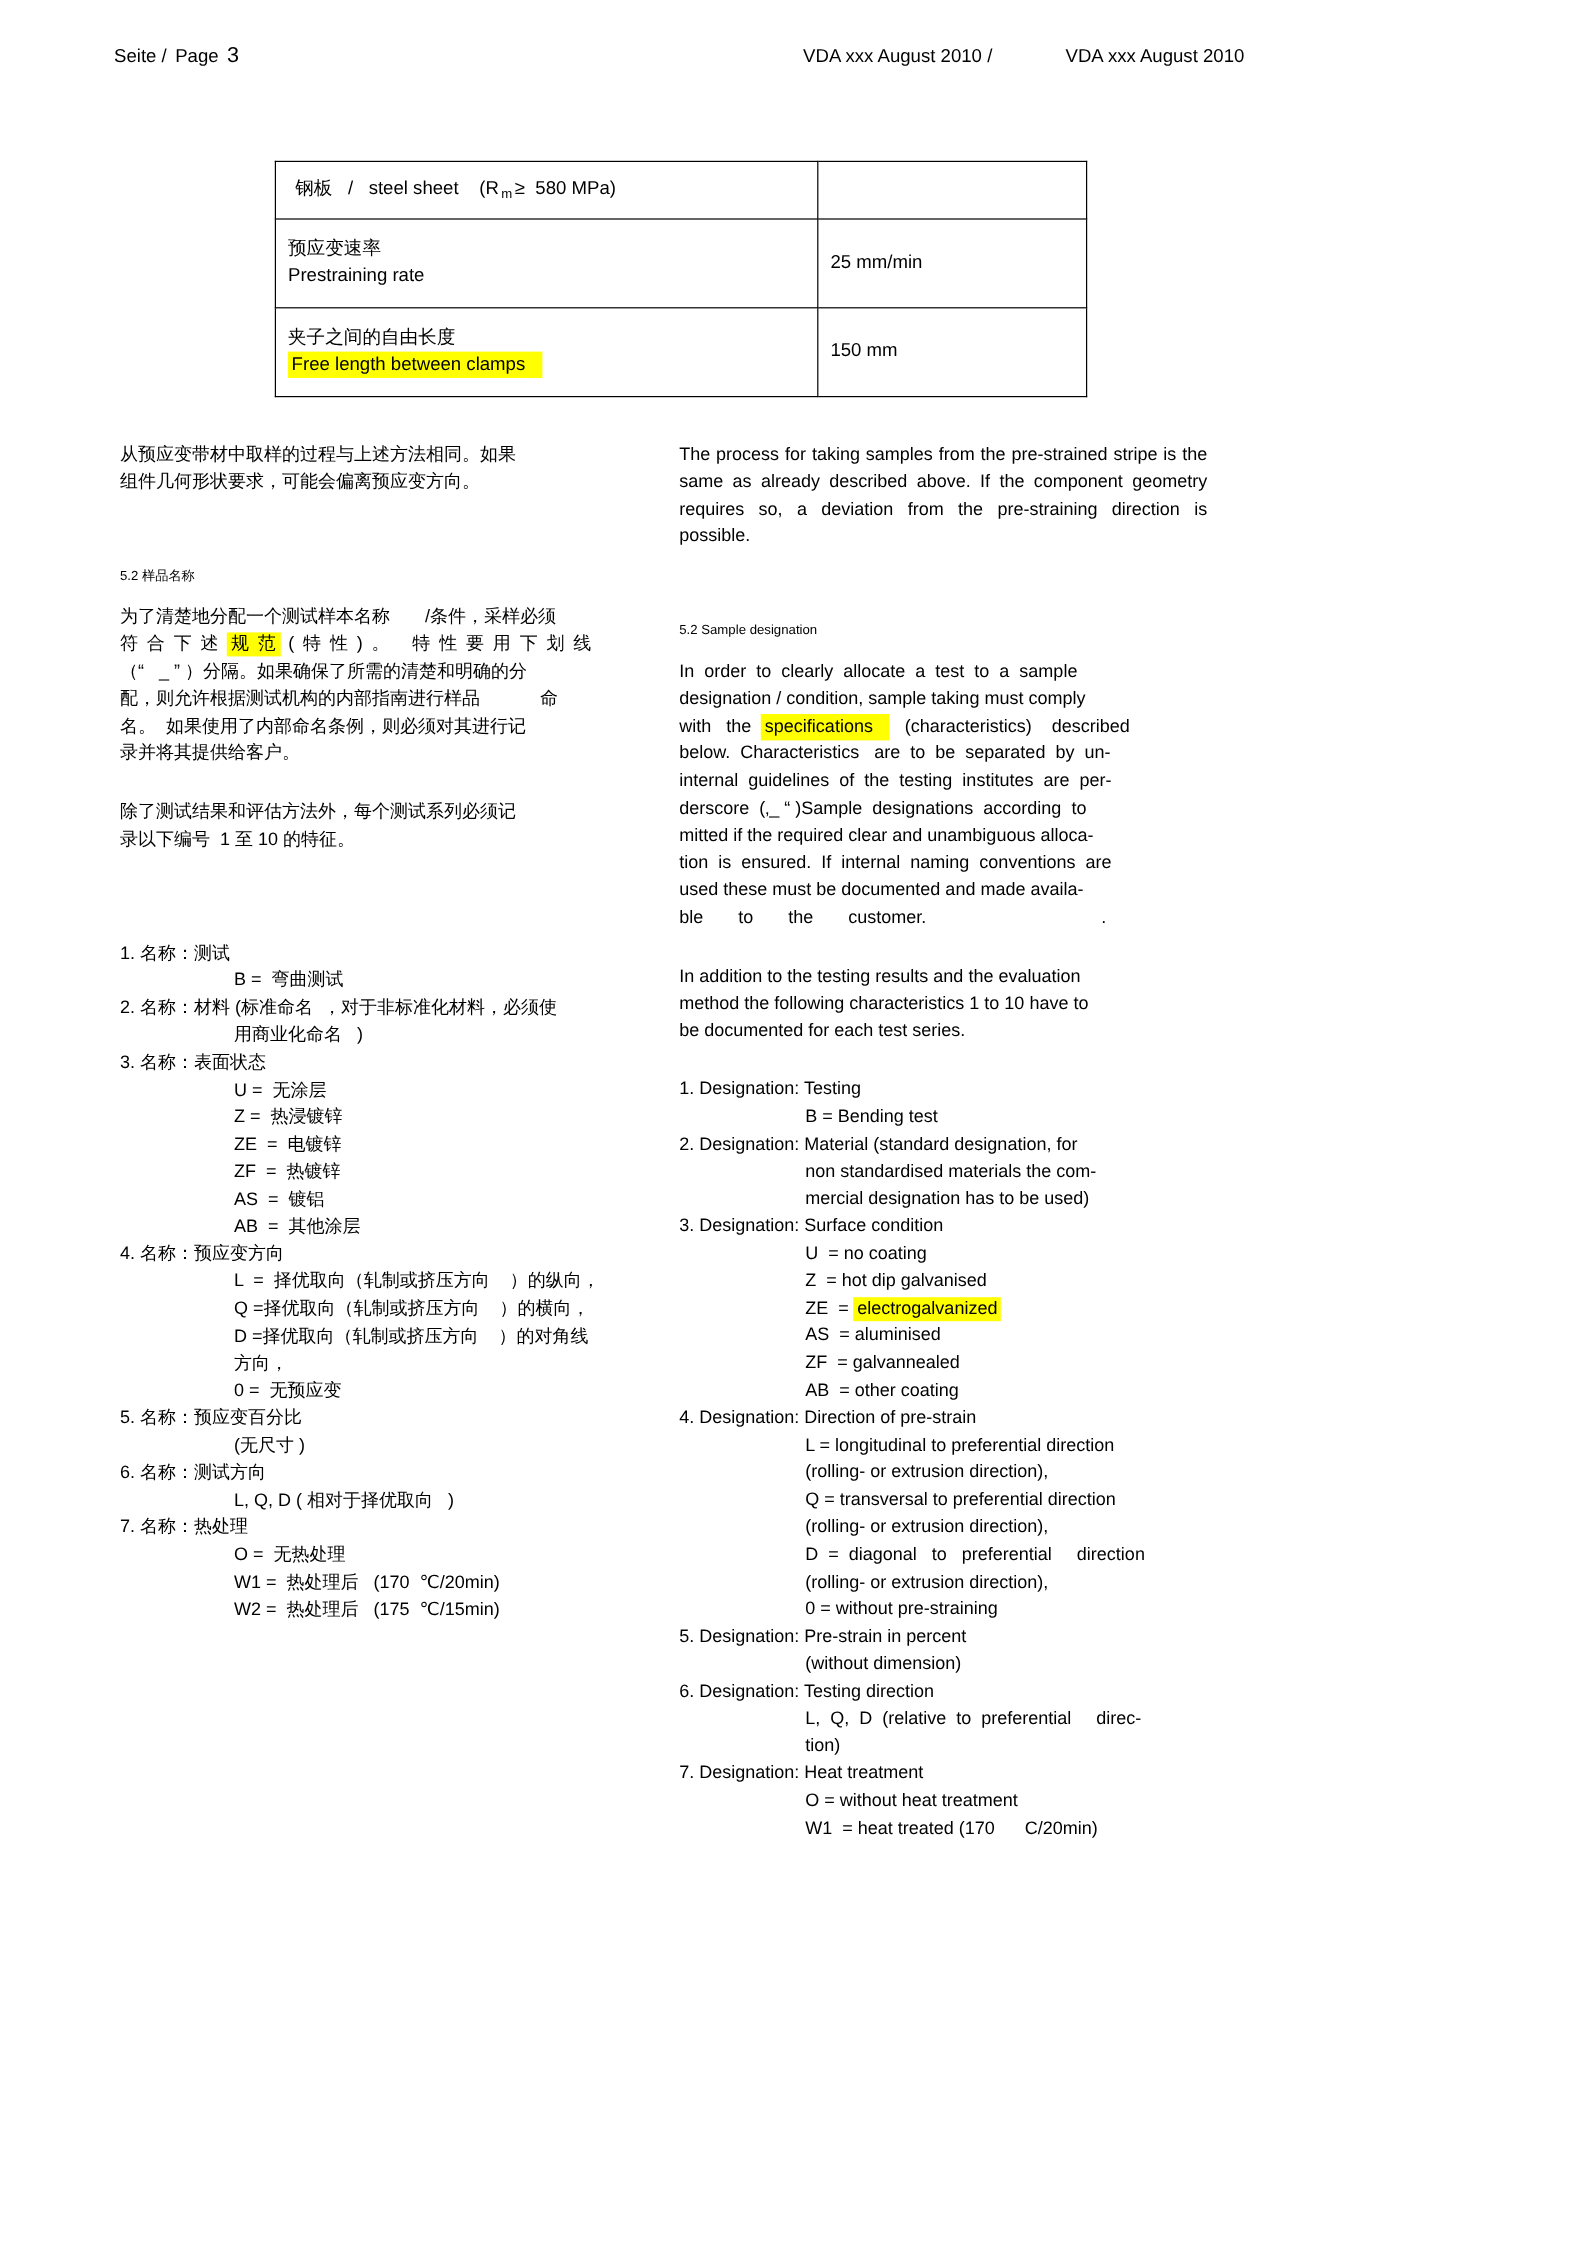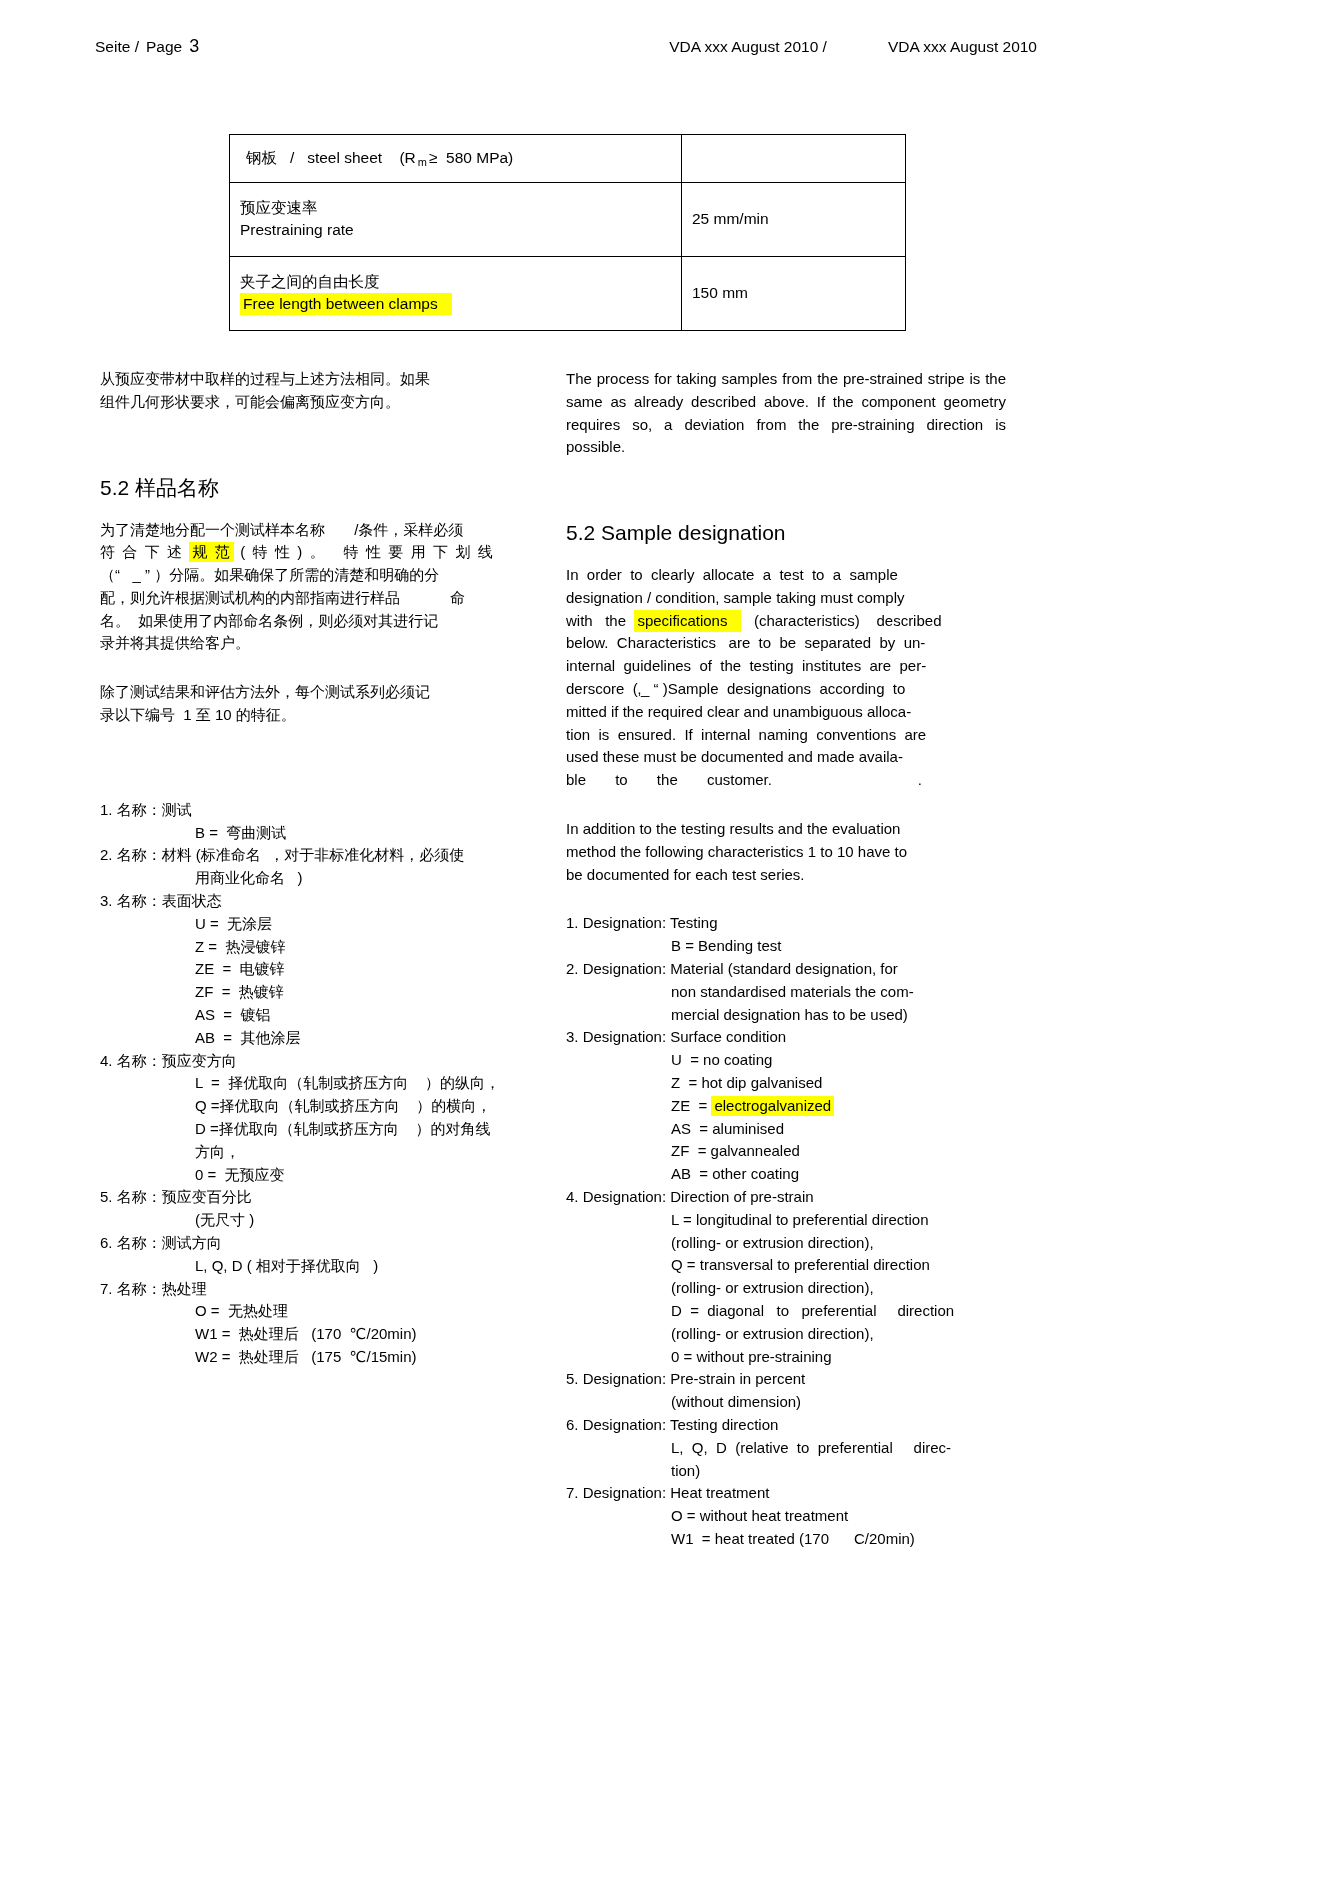--- a/index.html
+++ b/index.html
@@ -84,21 +84,21 @@
   }
   .col-cn { left: 100px; }
   .col-en { left: 566px; width: 440px; }
 
   .para { margin: 0 0 0 0; }
   .para.just { text-align: justify; text-align-last: left; }
   .spacer-md { height: 26px; }
   .spacer-sm { height: 15px; }
   .spacer-xl { height: 58px; }
 
-  .sec-head { margin: 0; font-size: 21px; }
+  .sec-head { margin: 0; font-size: 11px; }
 
   .hl { background: #ffff00; padding: 1px 3px 2px 3px; }
   .hl-wide { background: #ffff00; padding: 2px 14px 3px 3px; }
 
   
   .list { margin: 0; }
   .li { display: block; white-space: pre-wrap; }
   .li-ind { display: block; padding-left: 95px; white-space: pre-wrap; }
   .li-hang { display: block; padding-left: 30px; text-indent: -30px; white-space: pre-wrap; }
   .li-en-ind { display: block; padding-left: 105px; white-space: pre-wrap; }

